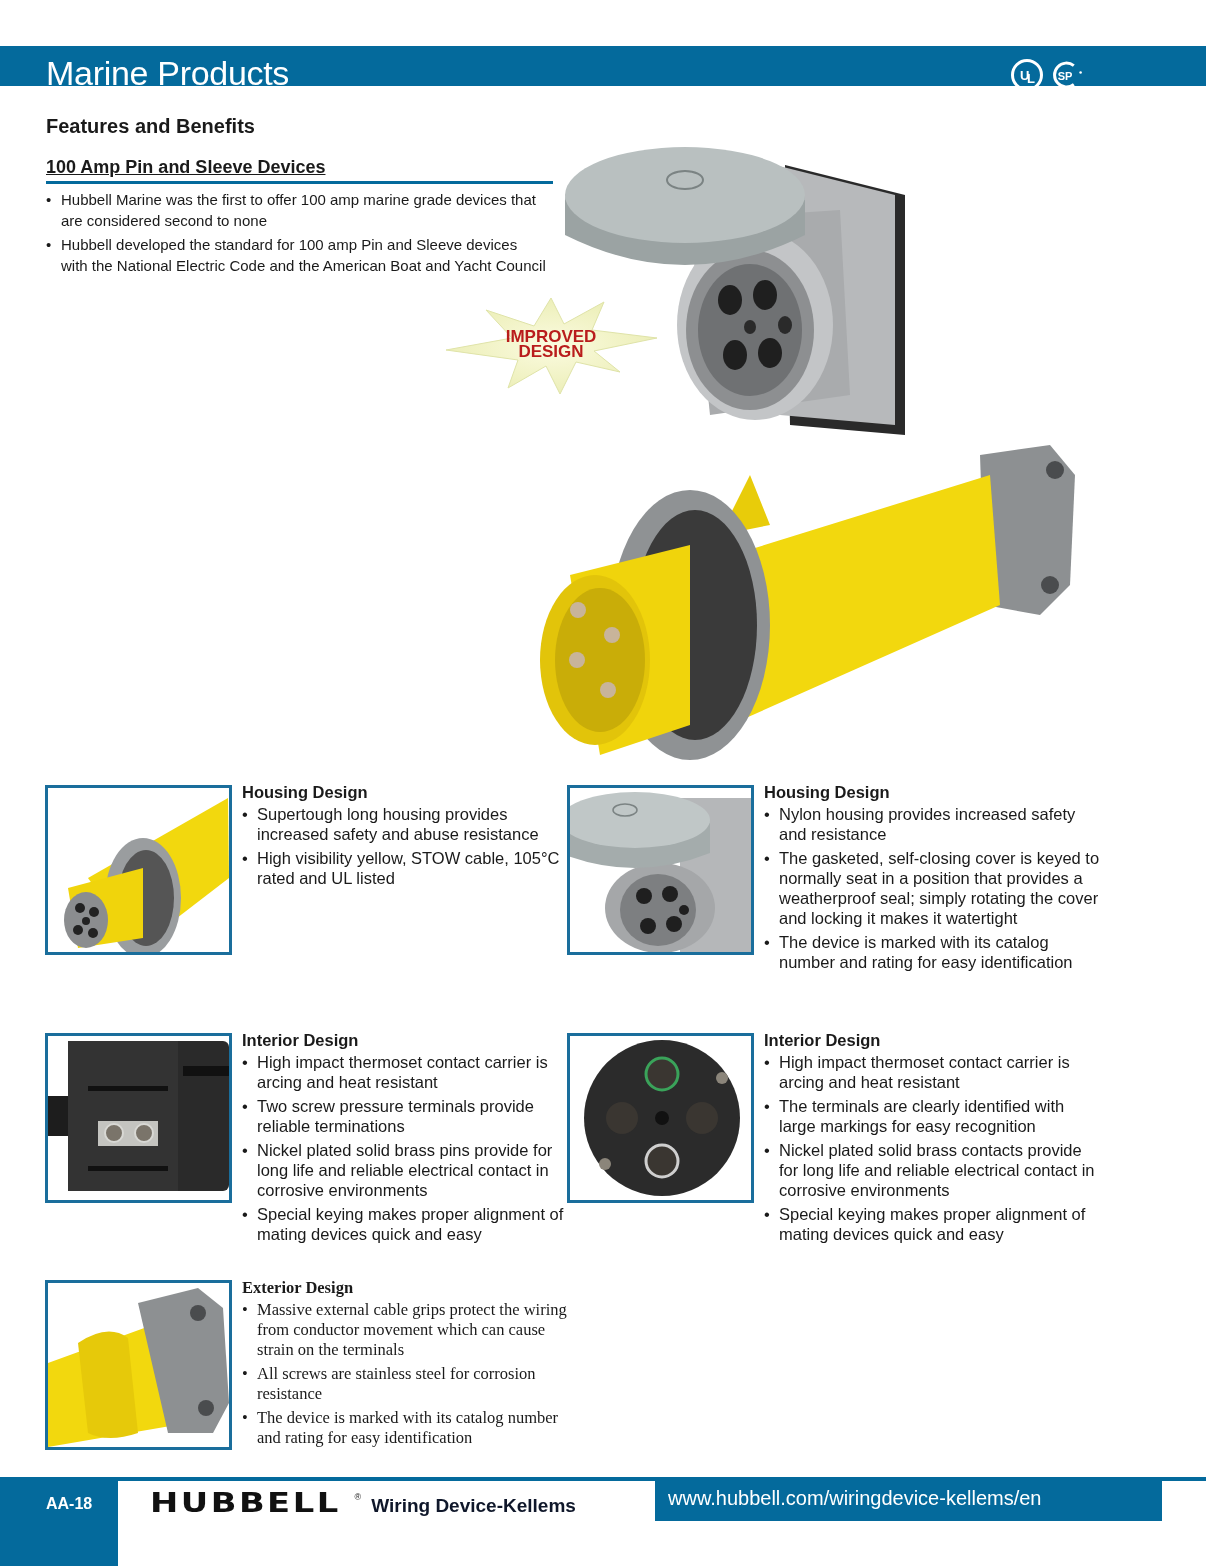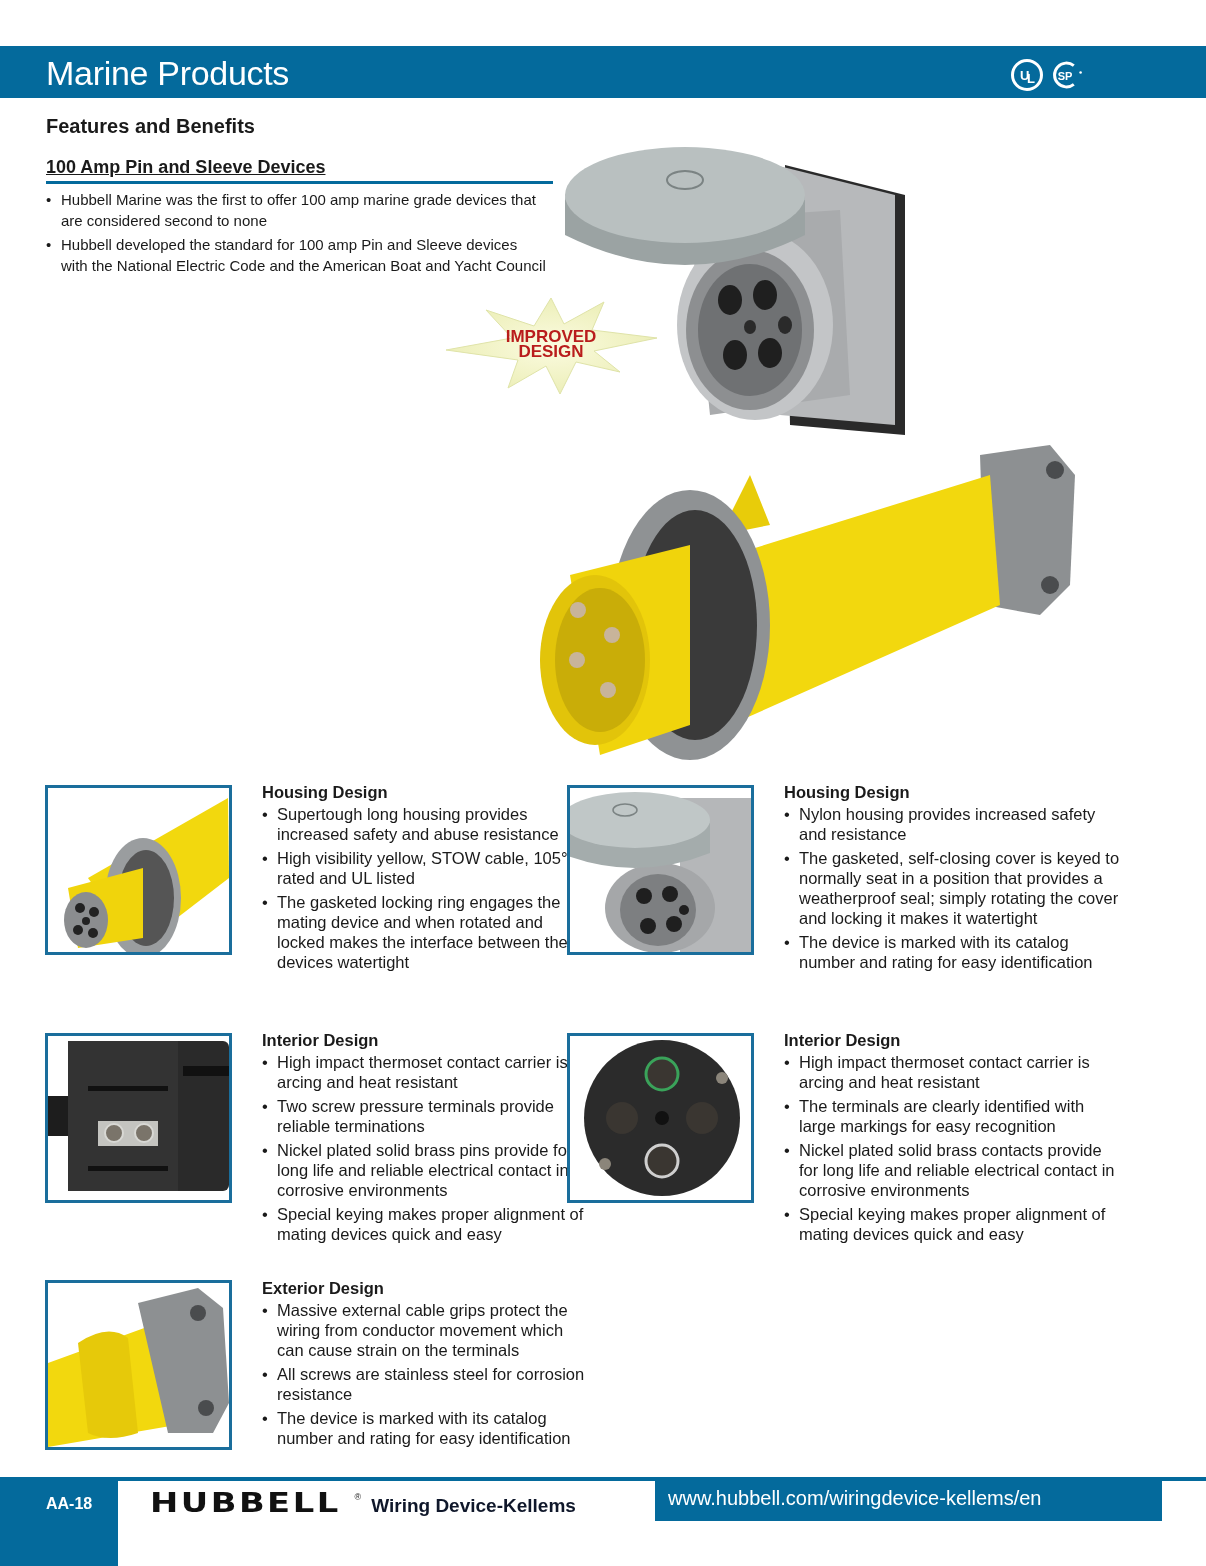--- a/index.html
+++ b/index.html
@@ -1,38 +1,38 @@
 <!DOCTYPE html>
 <html><head>
 <meta charset="utf-8">
 <style>
   * { box-sizing: border-box; margin: 0; padding: 0; }
   html, body { width: 1206px; height: 1566px; background: #ffffff; overflow: hidden; }
   body { position: relative; font-family: "Liberation Sans", sans-serif; color: #1a1a1a; }
 
-  .header-bar { position: absolute; left: 0; top: 46px; width: 1206px; height: 52px; background: #046a9c; }
+  .header-bar { position: absolute; left: 0; top: 46px; width: 1206px; height: 40px; background: #046a9c; }
   .header-title { position: absolute; left: 46px; top: 8px; font-size: 34px; color: #ffffff; letter-spacing: -0.3px; }
   .cert-logos { position: absolute; left: 1010px; top: 12px; display: flex; gap: 6px; align-items: center; }
   .cert { width: 34px; height: 34px; position: relative; }
 
   .features-heading { position: absolute; left: 46px; top: 115px; font-size: 20px; font-weight: bold; }
   .section-heading { position: absolute; left: 46px; top: 157px; font-size: 18px; font-weight: bold; text-decoration: underline; }
   .section-rule { position: absolute; left: 46px; top: 181px; width: 507px; height: 3px; background: #046a9c; }
 
   .intro-list { position: absolute; left: 46px; top: 190px; width: 500px; font-size: 15px; line-height: 20.5px; list-style: none; }
   .intro-list li { position: relative; padding-left: 15px; margin-bottom: 4px; }
   .intro-list li::before { content: "•"; position: absolute; left: 0; top: 0; }
 
   .badge { position: absolute; left: 442px; top: 296px; width: 218px; height: 100px; }
   .badge-text { position: absolute; left: 0; top: 33px; width: 218px; text-align: center; font-size: 17px; font-weight: bold; color: #b91c1c; line-height: 15px; }
 
   .hero-receptacle { position: absolute; left: 560px; top: 125px; width: 345px; height: 310px; }
   .hero-plug { position: absolute; left: 530px; top: 435px; width: 560px; height: 335px; }
   .feature-thumb { position: absolute; width: 187px; height: 170px; border: 3px solid #1a6e9c; background: #fff; overflow: hidden; }
-  .feature-text { position: absolute; width: 330px; margin-left: 20px; }
+  .feature-text { position: absolute; width: 330px; }
   .feature-title { font-size: 16.5px; font-weight: bold; line-height: 20px; margin-bottom: 2px; }
   .feature-list { list-style: none; font-size: 16.5px; line-height: 20px; }
   .feature-list li { position: relative; padding-left: 15px; margin-bottom: 4px; }
   .feature-list li::before { content: "•"; position: absolute; left: 0; top: 0; }
 
   .footer-topline { position: absolute; left: 0; top: 1477px; width: 1206px; height: 4px; background: #046a9c; }
   .footer-page-block { position: absolute; left: 0; top: 1477px; width: 118px; height: 89px; background: #046a9c; }
   .footer-page { position: absolute; left: 46px; top: 1495px; font-size: 16px; font-weight: bold; color: #fff; }
   .footer-brand { position: absolute; left: 150px; top: 1487px; display: flex; align-items: baseline; }
   .footer-logo { font-family: "DejaVu Sans", sans-serif; font-size: 27px; font-weight: bold; letter-spacing: 2px; color: #111; transform: scaleX(1.25); transform-origin: left; display: inline-block; margin-right: 52px; }
@@ -141,21 +141,20 @@
     <circle cx="38" cy="133" r="4" fill="#222"></circle>
     <circle cx="30" cy="142" r="5" fill="#222"></circle>
     <circle cx="45" cy="145" r="5" fill="#222"></circle>
   </svg>
 </div>
 <div class="feature-text" style="left:242px;top:782px;">
   <div class="feature-title">Housing Design</div>
   <ul class="feature-list">
     <li>Supertough long housing provides increased safety and abuse resistance</li>
     <li>High visibility yellow, STOW cable, 105°C rated and UL listed</li>
-    <li>The gasketed locking ring engages the mating device and when rotated and locked makes the interface between the devices watertight</li>
   </ul>
 </div>
 
 <div class="feature-thumb" style="left:567px;top:785px;">
   <svg width="181" height="164" viewBox="0 0 181 164">
     <rect x="110" y="10" width="71" height="154" fill="#b5b7b9"></rect>
     <ellipse cx="90" cy="120" rx="55" ry="45" fill="#a5a7a9"></ellipse>
     <ellipse cx="88" cy="122" rx="38" ry="36" fill="#7d7f81"></ellipse>
     <circle cx="74" cy="108" r="8" fill="#1f1f1f"></circle>
     <circle cx="100" cy="106" r="8" fill="#1f1f1f"></circle>
@@ -224,21 +223,21 @@
 
 <div class="feature-thumb" style="left:45px;top:1280px;">
   <svg width="181" height="164" viewBox="0 0 181 164">
     <path d="M0,80 L110,40 L140,140 L0,164 Z" fill="#f2d80e"></path>
     <path d="M30,60 Q60,40 80,55 L90,150 Q60,160 40,150 Z" fill="#e6c90a"></path>
     <polygon points="90,20 150,5 175,25 181,120 165,150 120,150" fill="#8d9092"></polygon>
     <circle cx="150" cy="30" r="8" fill="#4a4c4e"></circle>
     <circle cx="158" cy="125" r="8" fill="#4a4c4e"></circle>
   </svg>
 </div>
-<div class="feature-text" style="left:242px;top:1278px;">
+<div class="feature-text" style="left:242px;top:1278px;font-family:Liberation Serif, serif;">
   <div class="feature-title">Exterior Design</div>
   <ul class="feature-list">
     <li>Massive external cable grips protect the wiring from conductor movement which can cause strain on the terminals</li>
     <li>All screws are stainless steel for corrosion resistance</li>
     <li>The device is marked with its catalog number and rating for easy identification</li>
   </ul>
 </div>
 
 <div class="footer-topline"></div>
 <div class="footer-page-block"></div>

